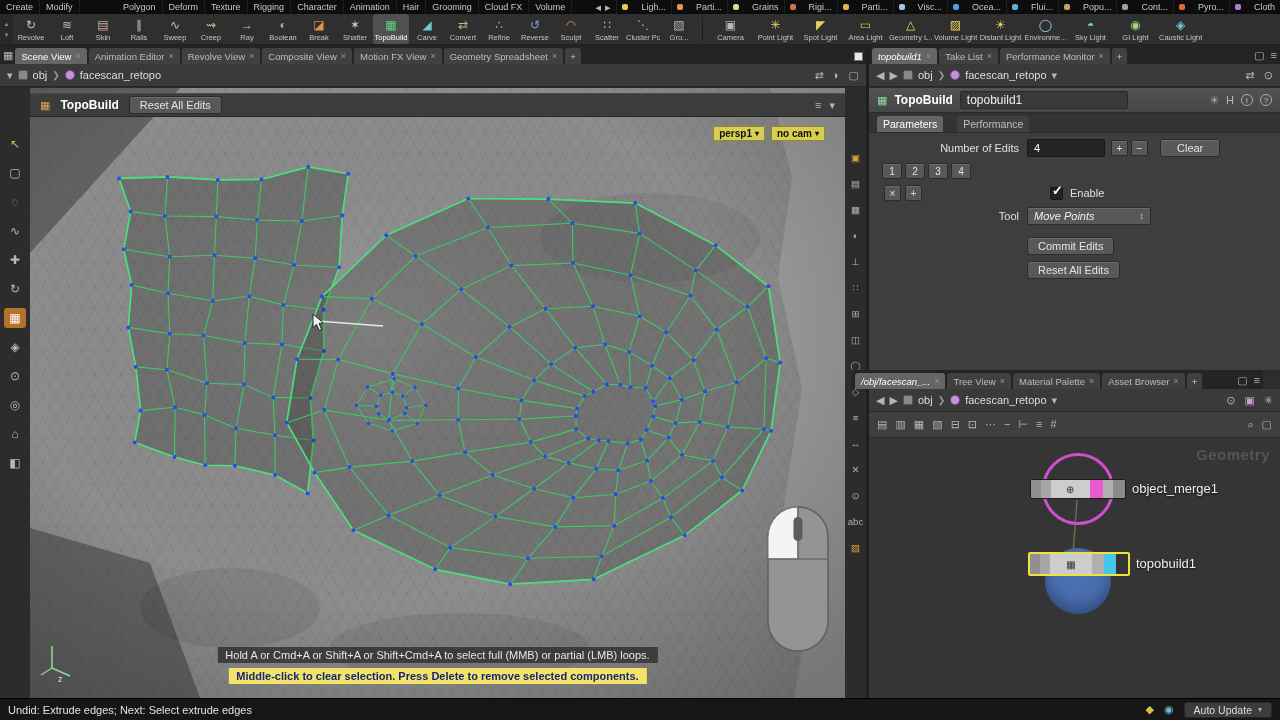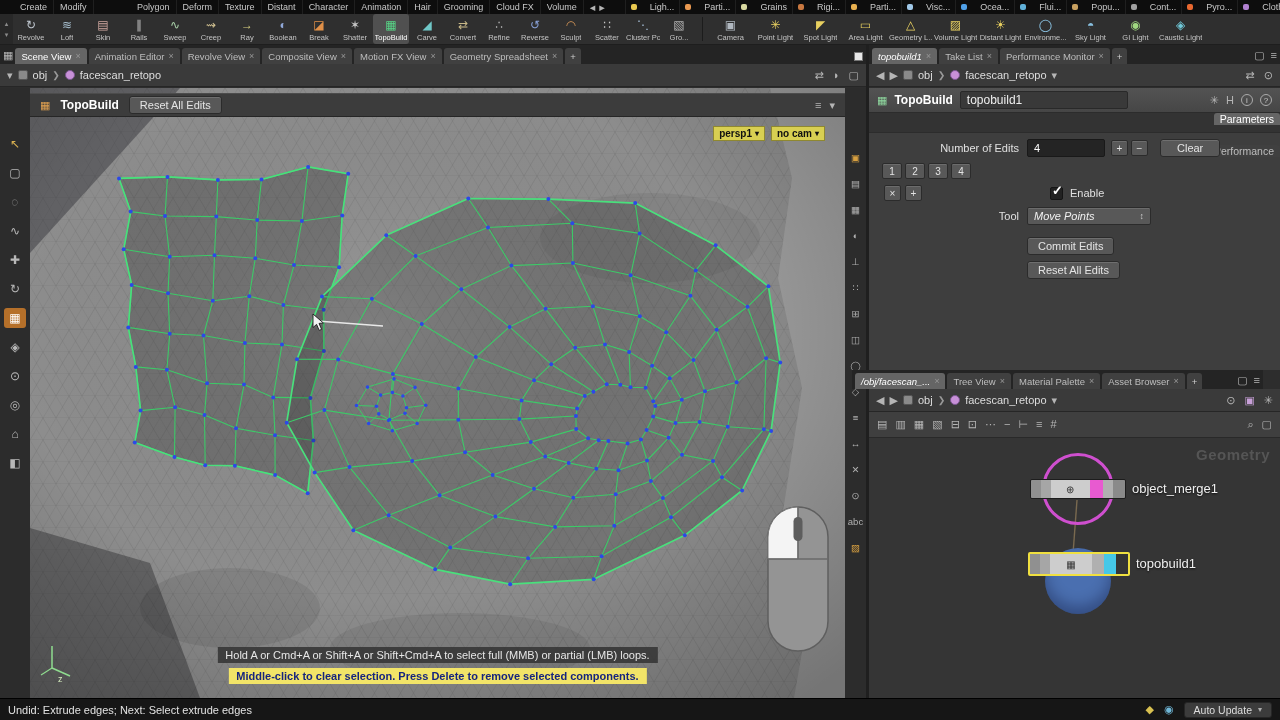--- a/index.html
+++ b/index.html
@@ -2,21 +2,21 @@
 <html><head>
 <meta charset="utf-8">
 <style>
   *{margin:0;padding:0;box-sizing:border-box;}
   html,body{width:1280px;height:720px;overflow:hidden;background:#1a1a1a;font-family:"Liberation Sans",sans-serif;}
   .app{position:relative;width:1280px;height:720px;background:#2d2d2d;overflow:hidden;}
   .abs{position:absolute;}
   .icon{display:inline-flex;align-items:center;justify-content:center;color:#b5b5b5;font-size:11px;line-height:1;}
   
   .menubar{left:0;top:0;width:1280px;height:14px;background:#0d0d0d;display:flex;align-items:stretch;font-size:9px;color:#c8c8c8;}
-  .mtabs{display:flex;padding-left:14px;}
+  .mtabs{display:flex;}
   .mtab{display:flex;align-items:center;padding:0 6px;border-right:1px solid #1f1f1f;white-space:nowrap;}
   .mtab.active{background:#3d3d3d;color:#fff;margin-top:32px;}
   .m-spacer{flex:1;}
   .m-arrows{display:flex;align-items:center;gap:4px;padding:0 6px;color:#9a9a9a;font-size:8px;}
   .mtab-right{display:flex;align-items:center;gap:13px;padding:0 5px;border-left:1px solid #1f1f1f;white-space:nowrap;}
   .mdot{width:6px;height:6px;border-radius:2px;display:inline-block;flex:none;}
   
   .shelf{left:0;top:14px;width:1280px;height:31px;background:#2f2f2f;border-bottom:1px solid #1e1e1e;display:flex;align-items:stretch;overflow:hidden;}
   .shelf-scroll{width:13px;display:flex;flex-direction:column;justify-content:center;gap:3px;align-items:center;background:#282828;color:#8a8a8a;font-size:7px;}
   .tools{display:flex;}
@@ -66,21 +66,21 @@
   .vsplit{left:866px;top:45px;width:3px;height:653px;background:#1f1f1f;}
   
   .rt-tabbar{left:869px;top:45px;width:411px;}
   .rt-pathbar{left:869px;top:64px;width:411px;}
   .params-pane{left:869px;top:88px;width:411px;height:282px;background:#3e3e3e;overflow:hidden;}
   .node-header{height:25px;background:linear-gradient(#535353,#464646);display:flex;align-items:center;gap:7px;padding:0 8px;border-bottom:1px solid #2c2c2c;}
   .node-type{font-weight:bold;font-size:12px;color:#fff;white-space:nowrap;}
   .node-name{width:168px;background:#393939;border:1px solid #292929;border-radius:2px;color:#eee;font-size:12px;padding:1px 6px;}
   .nh-icons{margin-left:auto;display:flex;gap:7px;align-items:center;}
   .circ{width:12px;height:12px;border:1px solid #aaa;border-radius:50%;display:inline-flex;align-items:center;justify-content:center;font-size:8px;color:#ccc;}
-  .ptabs{height:20px;background:#333;display:flex;align-items:flex-end;padding-left:8px;gap:20px;border-bottom:1px solid #2c2c2c;flex-direction:column;}
+  .ptabs{height:20px;background:#333;display:flex;align-items:flex-end;padding-left:8px;gap:14px;border-bottom:1px solid #2c2c2c;}
   .ptabs .ptab{font-size:10.5px;height:16px;}
   .prow{display:flex;align-items:center;margin-top:6px;padding-right:10px;}
   .plabel{width:150px;text-align:right;margin-right:8px;font-size:11px;color:#e0e0e0;flex:none;}
   .pfield{background:#242424;border:1px solid #191919;border-radius:2px;color:#fff;font-size:11px;padding:2px 6px;}
   .mono{font-family:"DejaVu Sans Mono",monospace;font-size:10.5px;}
   .mini-btn{min-width:17px;height:16px;background:#585858;border:1px solid #2b2b2b;border-radius:2px;color:#e4e4e4;font-size:10px;display:inline-flex;align-items:center;justify-content:center;padding:0 3px;box-shadow:inset 0 1px 0 rgba(255,255,255,.12);}
   .checkbox{width:13px;height:13px;background:#222;border:1px solid #151515;border-radius:2px;position:relative;}
   .checkbox .ck{position:absolute;left:1px;top:-5px;color:#fff;font-size:13px;font-weight:bold;}
   .dd{background:#585858;border:1px solid #2b2b2b;border-radius:2px;color:#f0f0f0;font-size:11px;padding:2px 6px;display:inline-flex;align-items:center;gap:8px;box-shadow:inset 0 1px 0 rgba(255,255,255,.12);}
   .dd .spin{margin-left:auto;color:#ccc;font-size:9px;}
@@ -128,21 +128,21 @@
 
         <div class="mtab">
           <span>Deform</span>
         </div>
 
         <div class="mtab">
           <span>Texture</span>
         </div>
 
         <div class="mtab">
-          <span>Distant</span>
+          <span>Rigging</span>
         </div>
 
         <div class="mtab">
           <span>Character</span>
         </div>
 
         <div class="mtab">
           <span>Animation</span>
         </div>
 

